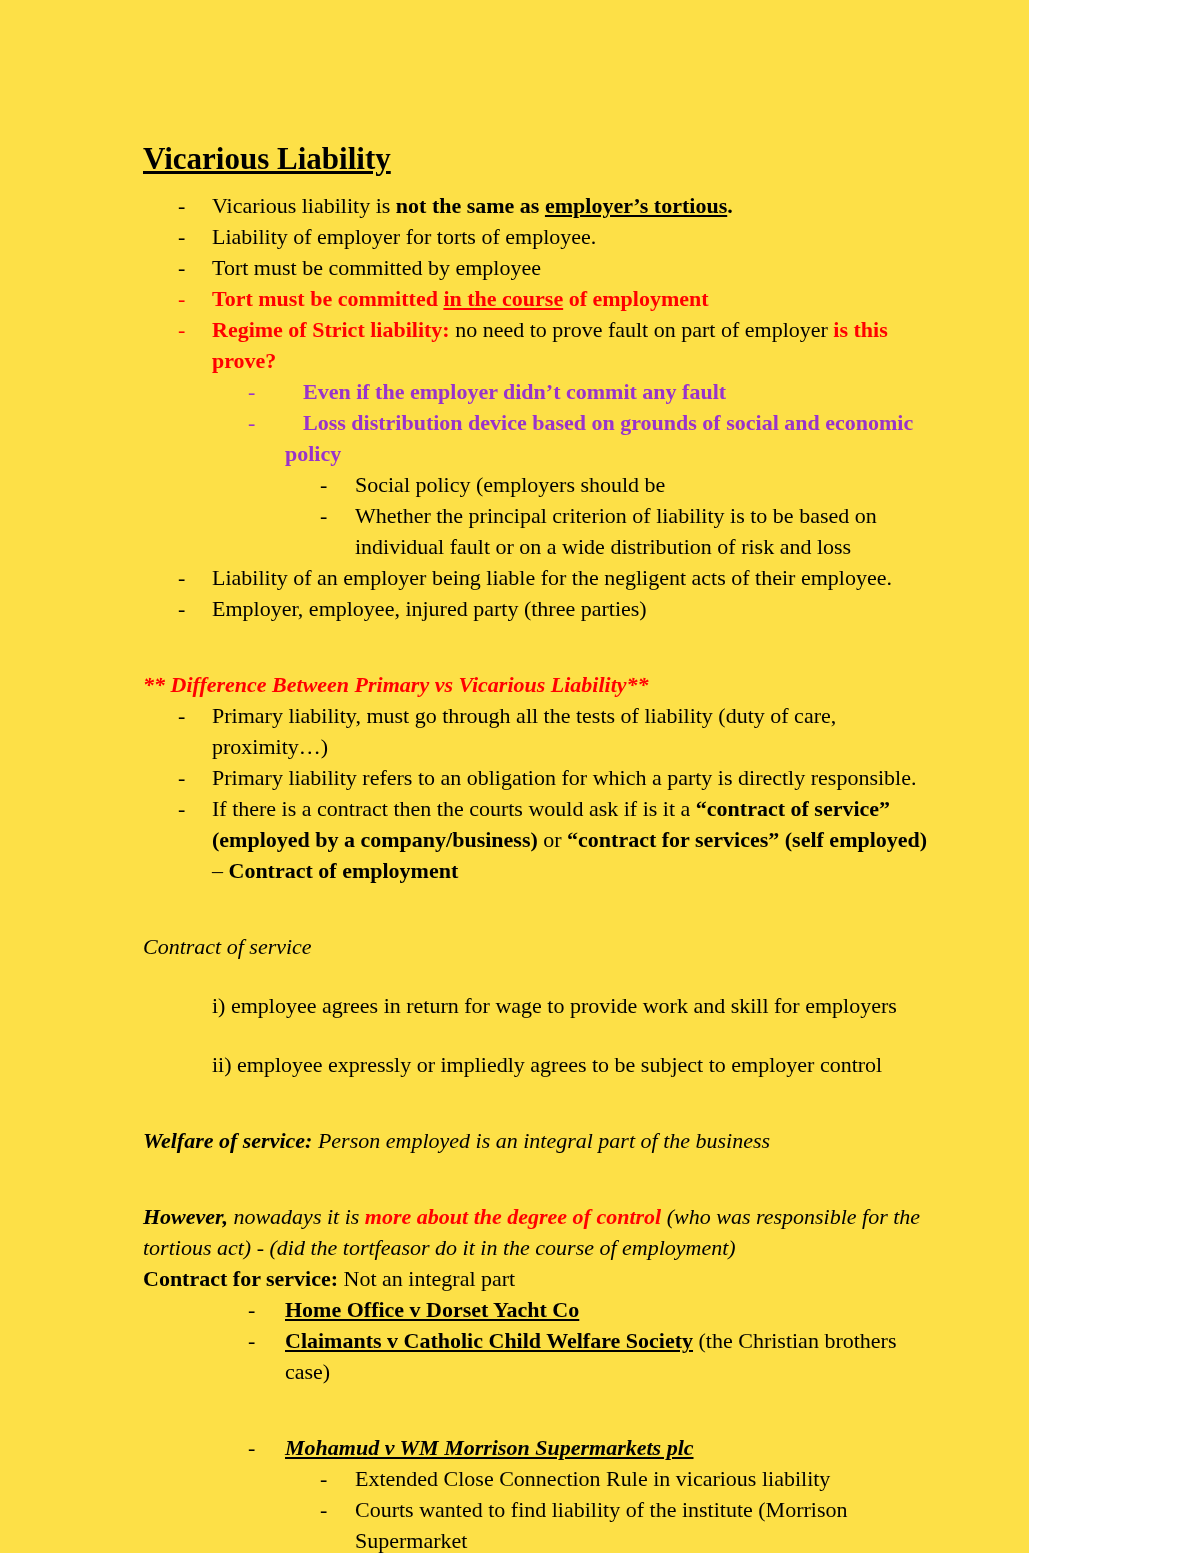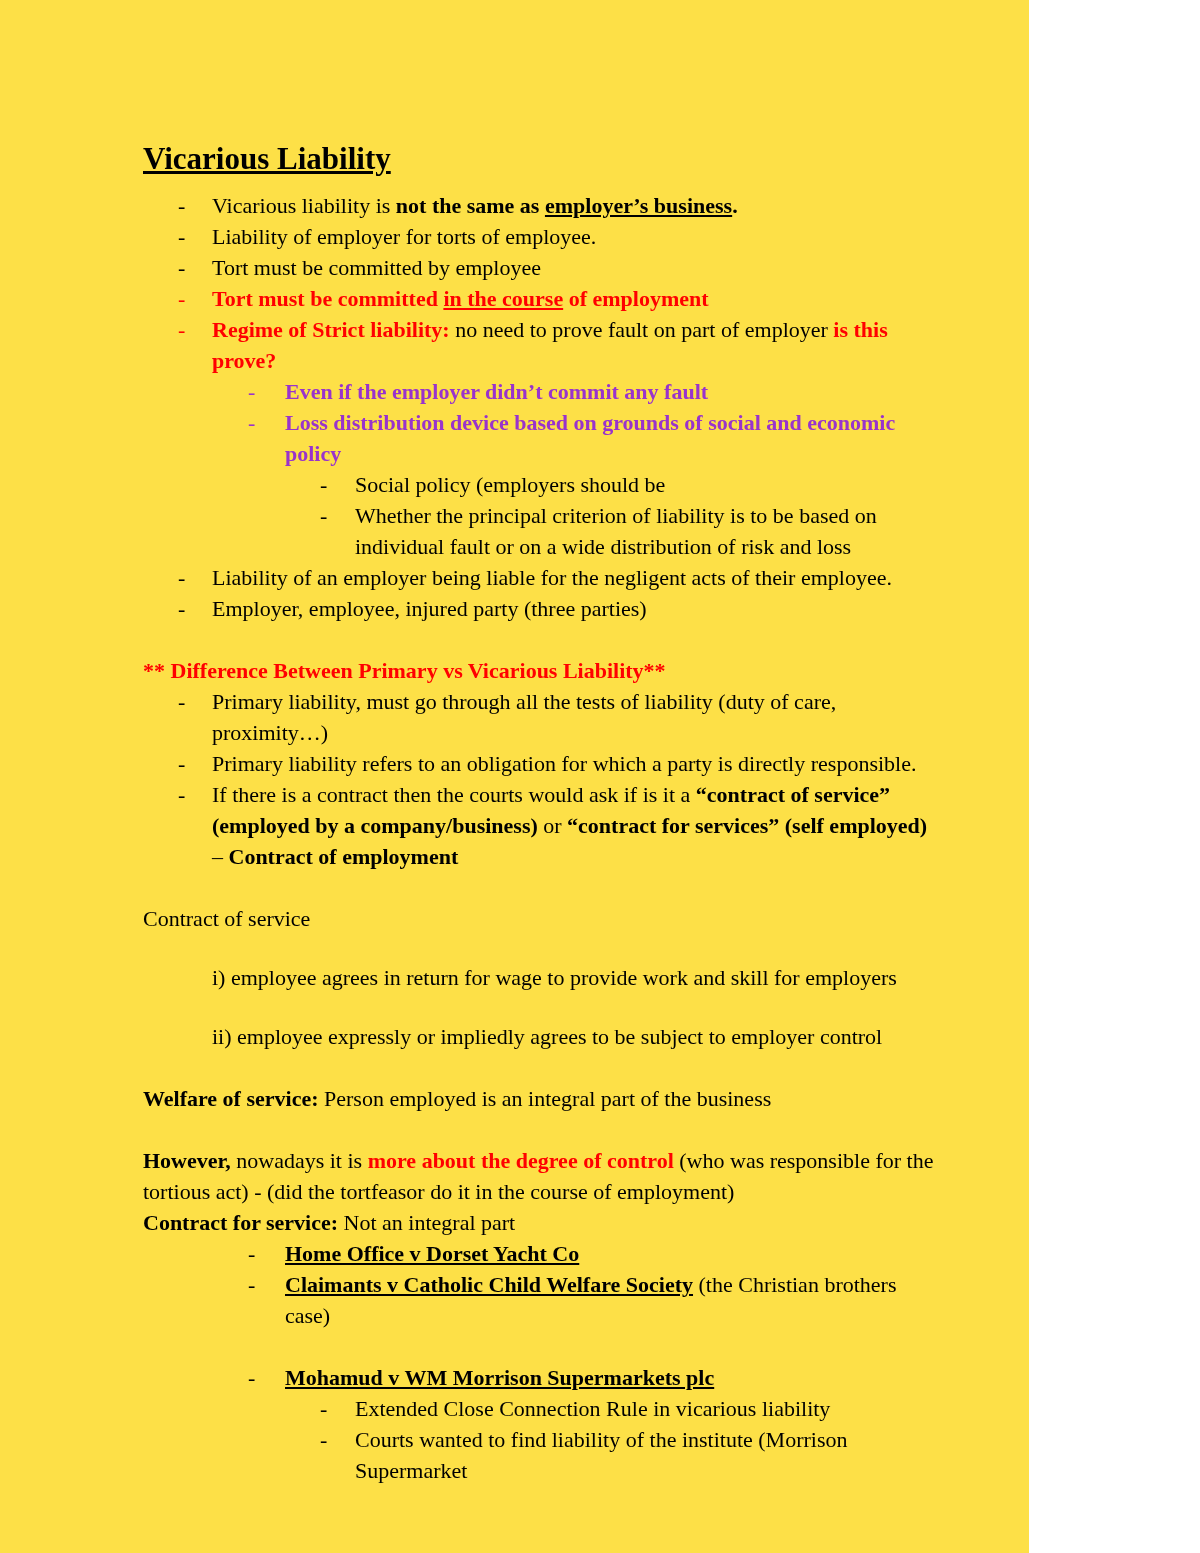--- a/index.html
+++ b/index.html
@@ -23,45 +23,45 @@
     font-size: 31px;
     line-height: 38px;
     font-weight: bold;
     text-decoration: underline;
     margin: 0 0 12px 0;
   }
   .line {
     display: flex;
     align-items: flex-start;
   }
-  .line.gap { margin-top: 31px; }
+  .line.gap { margin-top: 45px; font-style: italic; }
   .marker {
     flex: 0 0 auto;
     text-align: left;
   }
   .indent-1 > .marker { margin-left: 35px;  width: 34px; }
   .indent-2 > .marker { margin-left: 105px; width: 37px; }
   .indent-3 > .marker { margin-left: 177px; width: 35px; }
   .para.indent-0 { padding-left: 0; }
   .para.indent-1 { padding-left: 69px; margin-top: 28px; }
   .content { flex: 1 1 auto; min-width: 0; }
   .b { font-weight: bold; }
   .u { text-decoration: underline; }
   .c-red    { color: #ff0000; }
-  .c-purple { color: #9933cc; }
+  .c-purple { color: #9933cc; margin-left: 18px; }
 </style>
 </head>
 <body>
 
 <div class="page">
   <h1 class="doc-title">Vicarious Liability</h1>
   <div>
       <div class="line bullet indent-1">
         <span class="marker">-</span>
-        <span class="content"><span>Vicarious liability is </span><span class="b">not the same as </span><span class="b u">employer’s business</span><span class="b">.</span></span>
+        <span class="content"><span>Vicarious liability is </span><span class="b">not the same as </span><span class="b u">employer’s tortious</span><span class="b">.</span></span>
       </div>
       <div class="line bullet indent-1">
         <span class="marker">-</span>
         <span class="content"><span>Liability of employer for torts of employee.</span></span>
       </div>
       <div class="line bullet indent-1">
         <span class="marker">-</span>
         <span class="content"><span>Tort must be committed by employee</span></span>
       </div>
       <div class="line bullet indent-1">

